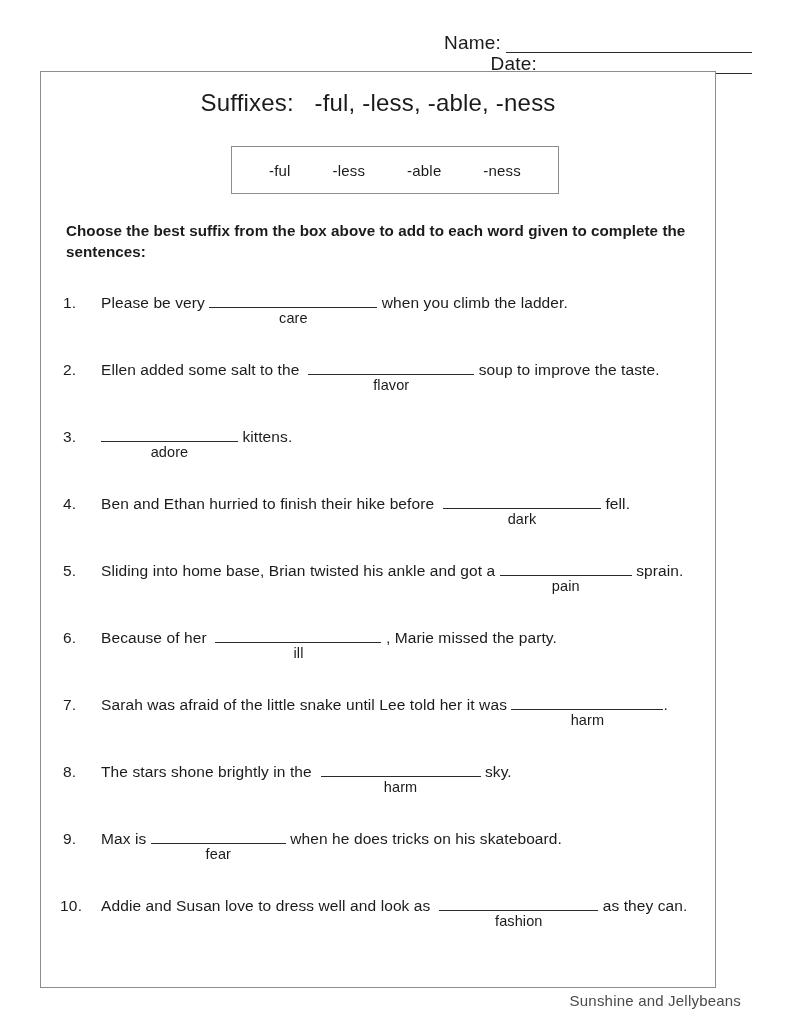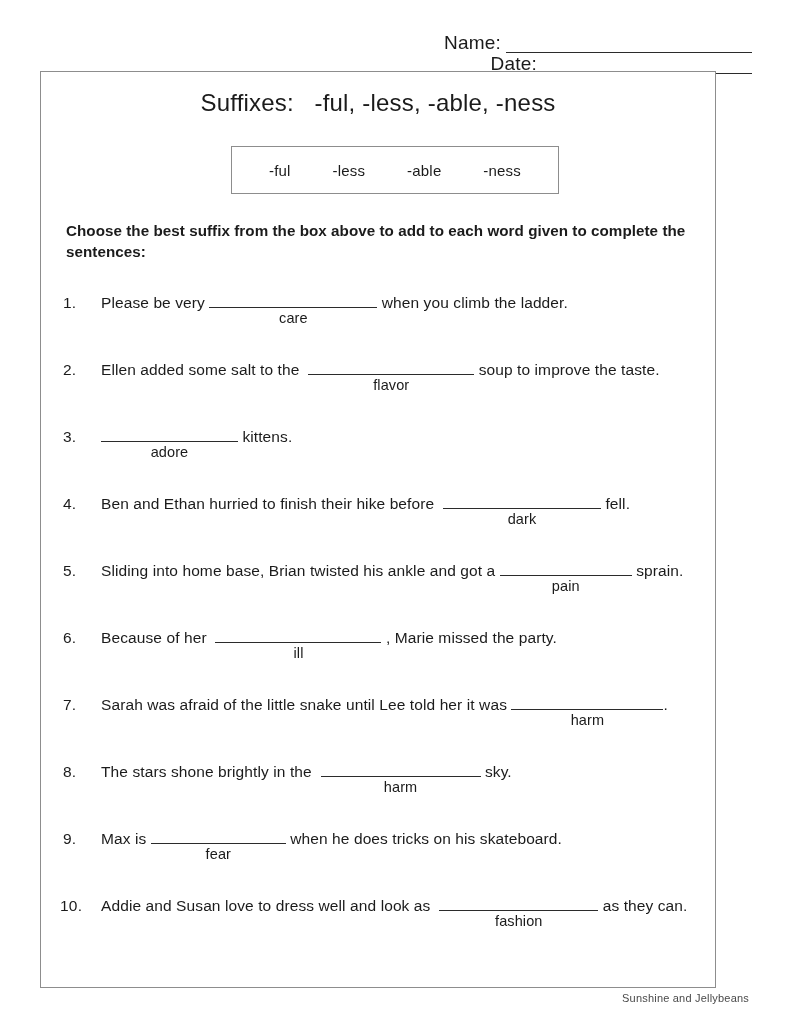--- a/index.html
+++ b/index.html
@@ -149,23 +149,23 @@
     text-align: center;
     font-size: 14.5px;
     line-height: 18px;
     letter-spacing: .1px;
     white-space: pre;
   }
 
   
   .credit {
     position: absolute;
-    right: 42px;
+    right: 50px;
     top: 992px;
-    font-size: 11px;
+    font-size: 15px;
     color: #4a4a4a;
     letter-spacing: .2px;
     white-space: pre;
   }
 </style>
 </head>
 <body>
 
 <div class="header-row">
   <div class="field name-field">

